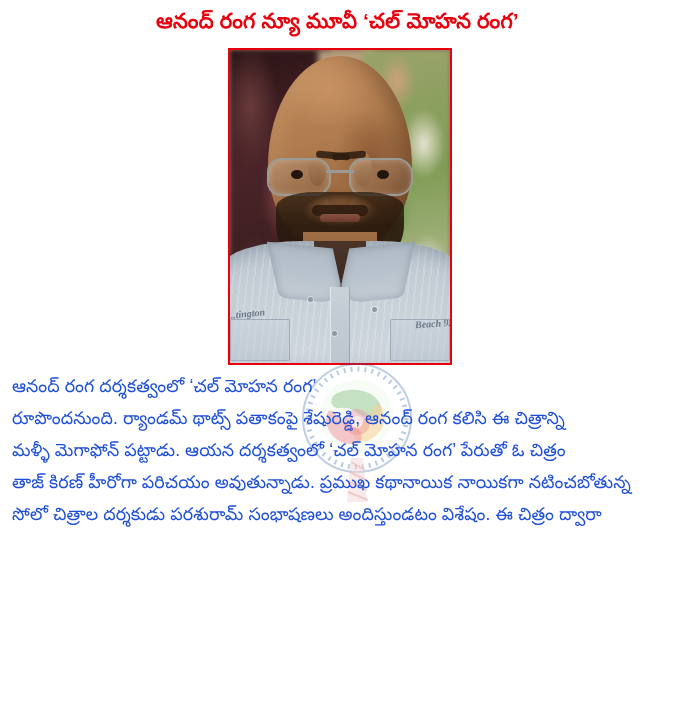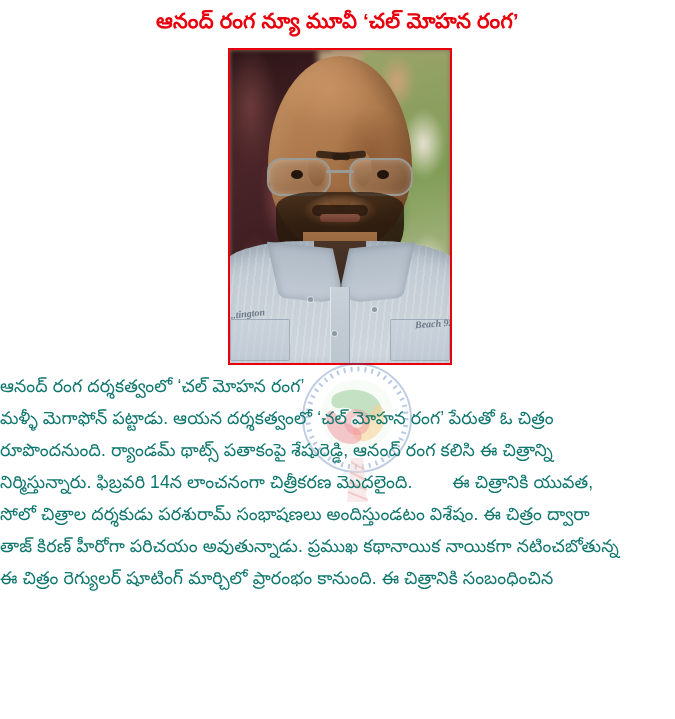--- a/index.html
+++ b/index.html
@@ -191,24 +191,24 @@
   
   .watermark{
     position:absolute;left:293px;top:362px;
     width:128px;height:142px;
     opacity:.55;pointer-events:none;
     z-index:1;
   }
 
   
   .body-text{
-    position:absolute;left:0;top:370px;
+    position:absolute;left:12px;top:370px;
     width:656px;
     z-index:2;
-    color:#0f766e;
+    color:#1d4ed8;
     font-size:17.5px;
     line-height:32px;
     letter-spacing:.1px;
   }
   .body-text .ln{white-space:pre;}
 </style>
 </head>
 <body>
 
 <div class="page">
@@ -268,21 +268,19 @@
     <path d="M88 44 C96 56 90 72 76 78 C66 82 58 76 60 68 C62 58 74 58 78 50 C81 44 85 40 88 44 Z" fill="#f2a93b" opacity=".55"></path>
     <path d="M34 52 C30 66 42 82 58 82 C68 82 72 74 66 68 C58 60 48 62 44 54 C41 48 36 46 34 52 Z" fill="#e23b4e" opacity=".5"></path>
     <circle cx="64" cy="60" r="13" fill="#e23b4e" opacity=".45"></circle>
     <circle cx="64" cy="60" r="6" fill="#ffffff" opacity=".6"></circle>
     <path d="M58 96 L70 96 L74 140 L54 140 Z" fill="#e8b6b6" opacity=".5"></path>
     <path d="M58 100 L72 108 M57 110 L73 118 M56 120 L74 128 M55 130 L75 138" stroke="#d46a6a" stroke-width="2" opacity=".5" fill="none"></path>
   </svg>
 
   <div class="body-text">
     <div class="ln">ఆనంద్ రంగ దర్శకత్వంలో ‘చల్ మోహన రంగ’</div>
+    <div class="ln">రూపొందనుంది. ర్యాండమ్ థాట్స్ పతాకంపై శేషురెడ్డి, ఆనంద్ రంగ కలిసి ఈ చిత్రాన్ని</div>
     <div class="ln">మళ్ళీ మెగాఫోన్ పట్టాడు. ఆయన దర్శకత్వంలో ‘చల్ మోహన రంగ’ పేరుతో ఓ చిత్రం</div>
-    <div class="ln">రూపొందనుంది. ర్యాండమ్ థాట్స్ పతాకంపై శేషురెడ్డి, ఆనంద్ రంగ కలిసి ఈ చిత్రాన్ని</div>
-    <div class="ln">నిర్మిస్తున్నారు. ఫిబ్రవరి 14న లాంచనంగా చిత్రీకరణ మొదలైంది.        ఈ చిత్రానికి యువత,</div>
+    <div class="ln">తాజ్ కిరణ్ హీరోగా పరిచయం అవుతున్నాడు. ప్రముఖ కథానాయిక నాయికగా నటించబోతున్న</div>
     <div class="ln">సోలో చిత్రాల దర్శకుడు పరశురామ్ సంభాషణలు అందిస్తుండటం విశేషం. ఈ చిత్రం ద్వారా</div>
-    <div class="ln">తాజ్ కిరణ్ హీరోగా పరిచయం అవుతున్నాడు. ప్రముఖ కథానాయిక నాయికగా నటించబోతున్న</div>
-    <div class="ln">ఈ చిత్రం రెగ్యులర్ షూటింగ్ మార్చిలో ప్రారంభం కానుంది. ఈ చిత్రానికి సంబంధించిన</div>
   </div>
 
 </div>
 
 </body></html>

